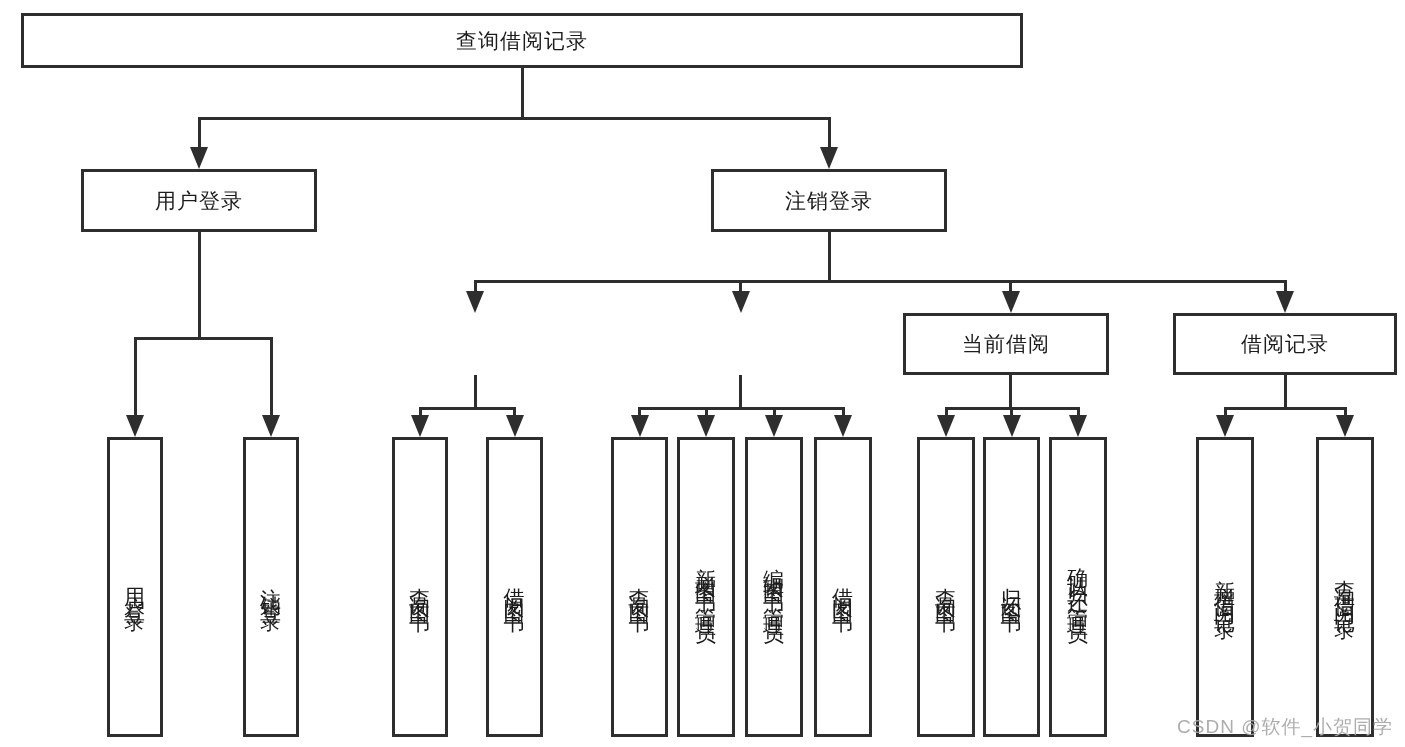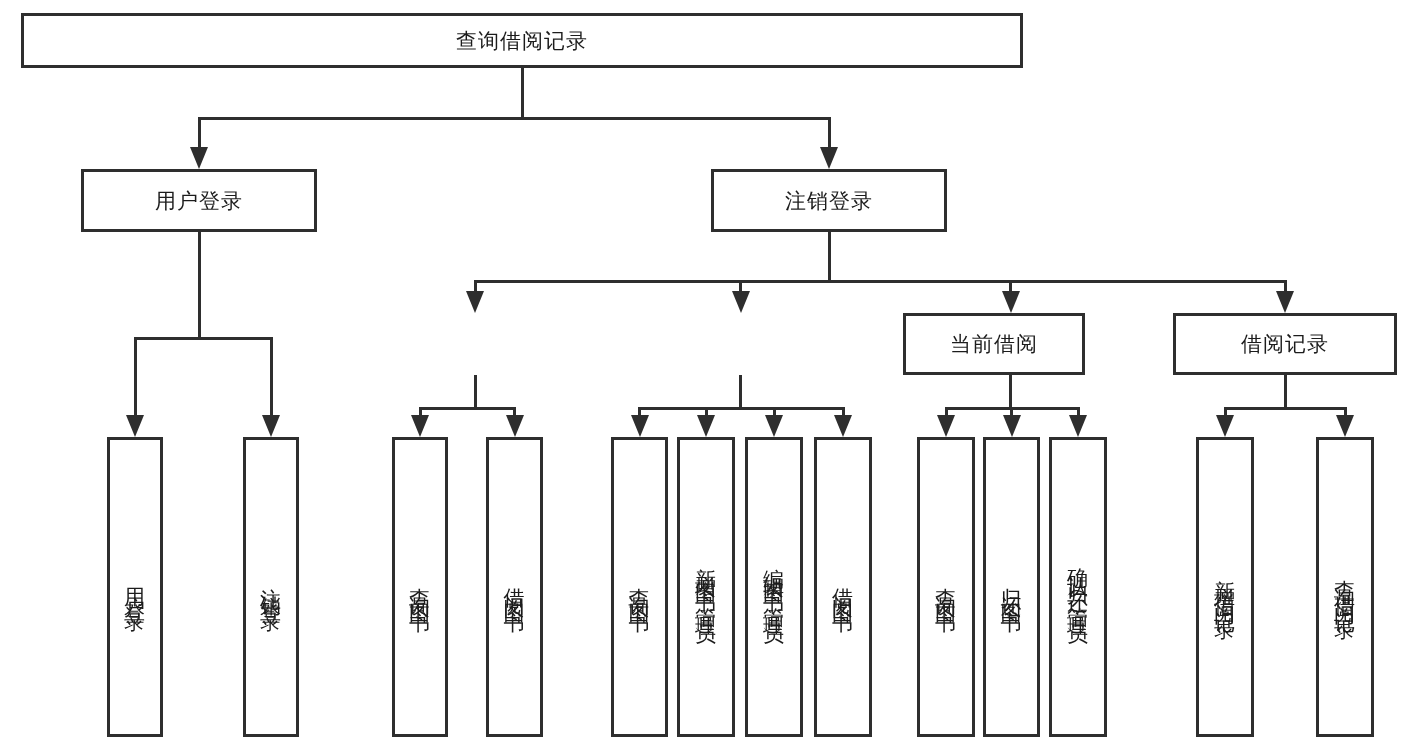--- a/index.html
+++ b/index.html
@@ -65,30 +65,31 @@
     opacity: 0.95;
     letter-spacing: 1px;
     z-index: 10;
     white-space: nowrap;
   }
 </style>
 </head>
 <body>
 
 <div class="canvas">
+  <div class="watermark">CSDN @软件_小贺同学</div>
 <div class="node horizontal" style="left: 21px; top: 13px; width: 1002px; height: 55px;">
       <span class="node-label">查询借阅记录</span>
     </div>
     <div class="node horizontal" style="left: 81px; top: 169px; width: 236px; height: 63px;">
       <span class="node-label">用户登录</span>
     </div>
     <div class="node horizontal" style="left: 711px; top: 169px; width: 236px; height: 63px;">
       <span class="node-label">注销登录</span>
     </div>
-    <div class="node horizontal" style="left: 903px; top: 313px; width: 182px; height: 62px;">
+    <div class="node horizontal" style="left: 903px; top: 313px; width: 206px; height: 62px;">
       <span class="node-label">当前借阅</span>
     </div>
     <div class="node horizontal" style="left: 1173px; top: 313px; width: 224px; height: 62px;">
       <span class="node-label">借阅记录</span>
     </div>
     <div class="node vertical" style="left: 107px; top: 437px; width: 56px; height: 300px;">
       <span class="node-label">用户登录</span>
     </div>
     <div class="node vertical" style="left: 243px; top: 437px; width: 56px; height: 300px;">
       <span class="node-label">注销登录</span>

